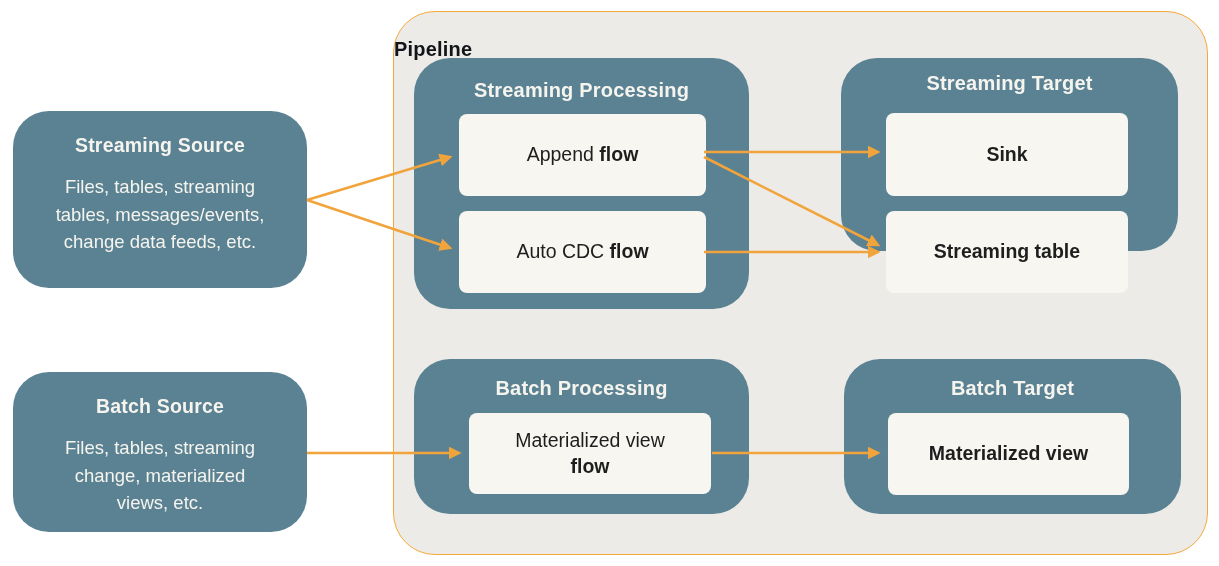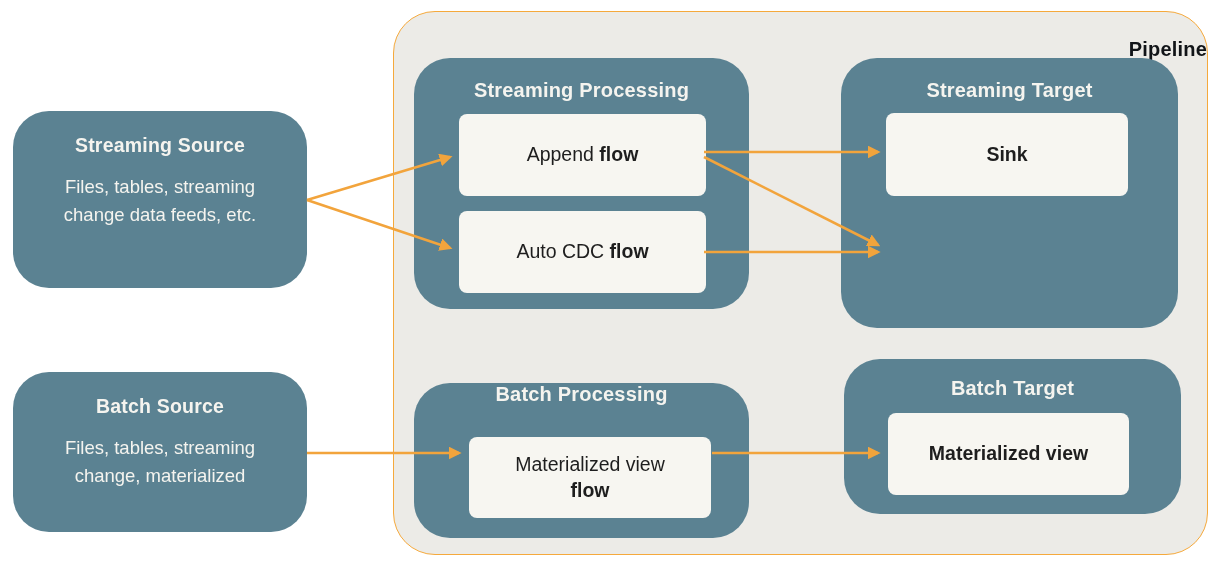--- a/index.html
+++ b/index.html
@@ -6,33 +6,33 @@
   #canvas{
     position:relative;width:1219px;height:566px;background:#ffffff;overflow:hidden;
     font-family:"Liberation Sans","DejaVu Sans",sans-serif;
   }
   
   .pipeline{
     position:absolute;left:393px;top:11px;width:815px;height:544px;
     background:#ECEBE7;border:1.5px solid #F5A93C;border-radius:42px;box-sizing:border-box;
   }
   .pipeline-title{
-    position:absolute;left:0;top:26px;width:100%;text-align:right;
+    position:absolute;left:0;top:26px;width:100%;text-align:left;
     font-size:20px;font-weight:bold;color:#111418;letter-spacing:.2px;
   }
   
   .group{
     position:absolute;background:#5B8292;border-radius:36px;box-sizing:border-box;
   }
   .group-title{
     width:100%;text-align:center;color:#F5F4EF;font-weight:bold;font-size:20px;letter-spacing:.2px;
   }
   .g-sp{left:20px;top:46px;width:335px;height:251px;padding-top:21px;}
-  .g-st{left:447px;top:46px;width:337px;height:270px;padding-top:21px;}
-  .g-bp{left:20px;top:347px;width:335px;height:155px;margin-top:24px;}
+  .g-st{left:447px;top:46px;width:337px;height:193px;padding-top:14px;}
+  .g-bp{left:20px;top:347px;width:335px;height:155px;padding-top:18px;}
   .g-bt{left:450px;top:347px;width:337px;height:155px;padding-top:18px;}
   
   .card{
     position:absolute;background:#F7F6F1;border-radius:8px;
     display:flex;flex-direction:column;align-items:center;justify-content:center;
     font-size:19.5px;color:#1E1E1E;text-align:center;line-height:1.3;
   }
   .card b{font-weight:bold;}
   .card .seg{white-space:pre;display:inline;}
   .card .row{display:flex;align-items:baseline;}
@@ -77,20 +77,23 @@
             <b class="seg">flow</b>
           </div>
       </div>
     </div>
 
     <div class="group g-st">
       <div class="group-title">Streaming Target</div>
       <div class="card c-sink">
         <b>Sink</b>
       </div>
+      <div class="card c-sttable">
+        <b>Streaming table</b>
+      </div>
     </div>
 
     <div class="group g-bp">
       <div class="group-title">Batch Processing</div>
       <div class="card c-mvflow">
         <span>Materialized view</span>
         <b>flow</b>
       </div>
     </div>
 
@@ -99,29 +102,31 @@
       <div class="card c-mv">
         <b>Materialized view</b>
       </div>
     </div>
   </div>
 
   <div class="source s-streaming">
     <div class="source-title">Streaming Source</div>
     <div class="source-body">
       <span>Files, tables, streaming</span>
+      <span>tables, messages/events,</span>
       <span>change data feeds, etc.</span>
     </div>
   </div>
 
   <div class="source s-batch">
     <div class="source-title">Batch Source</div>
     <div class="source-body">
       <span>Files, tables, streaming</span>
       <span>change, materialized</span>
+      <span>views, etc.</span>
     </div>
   </div>
 
   <svg id="arrows" viewBox="0 0 1219 566" xmlns="http://www.w3.org/2000/svg">
     <defs>
       <marker id="ah" viewBox="0 0 10 10" refX="8" refY="5" markerWidth="5" markerHeight="5" orient="auto">
         <path d="M0,0 L10,5 L0,10 z" fill="#F2A43C"></path>
       </marker>
     </defs>
     <g stroke="#F2A43C" stroke-width="2.6" fill="none">

